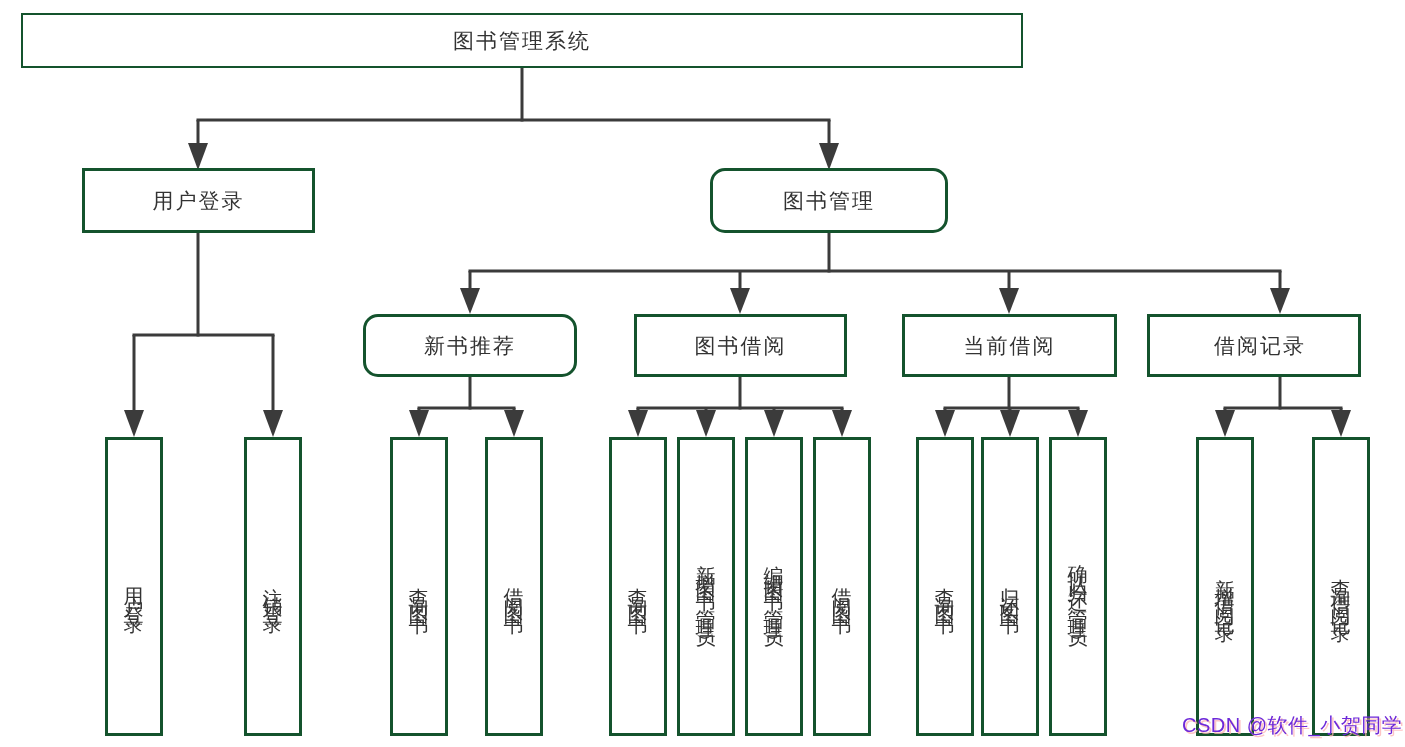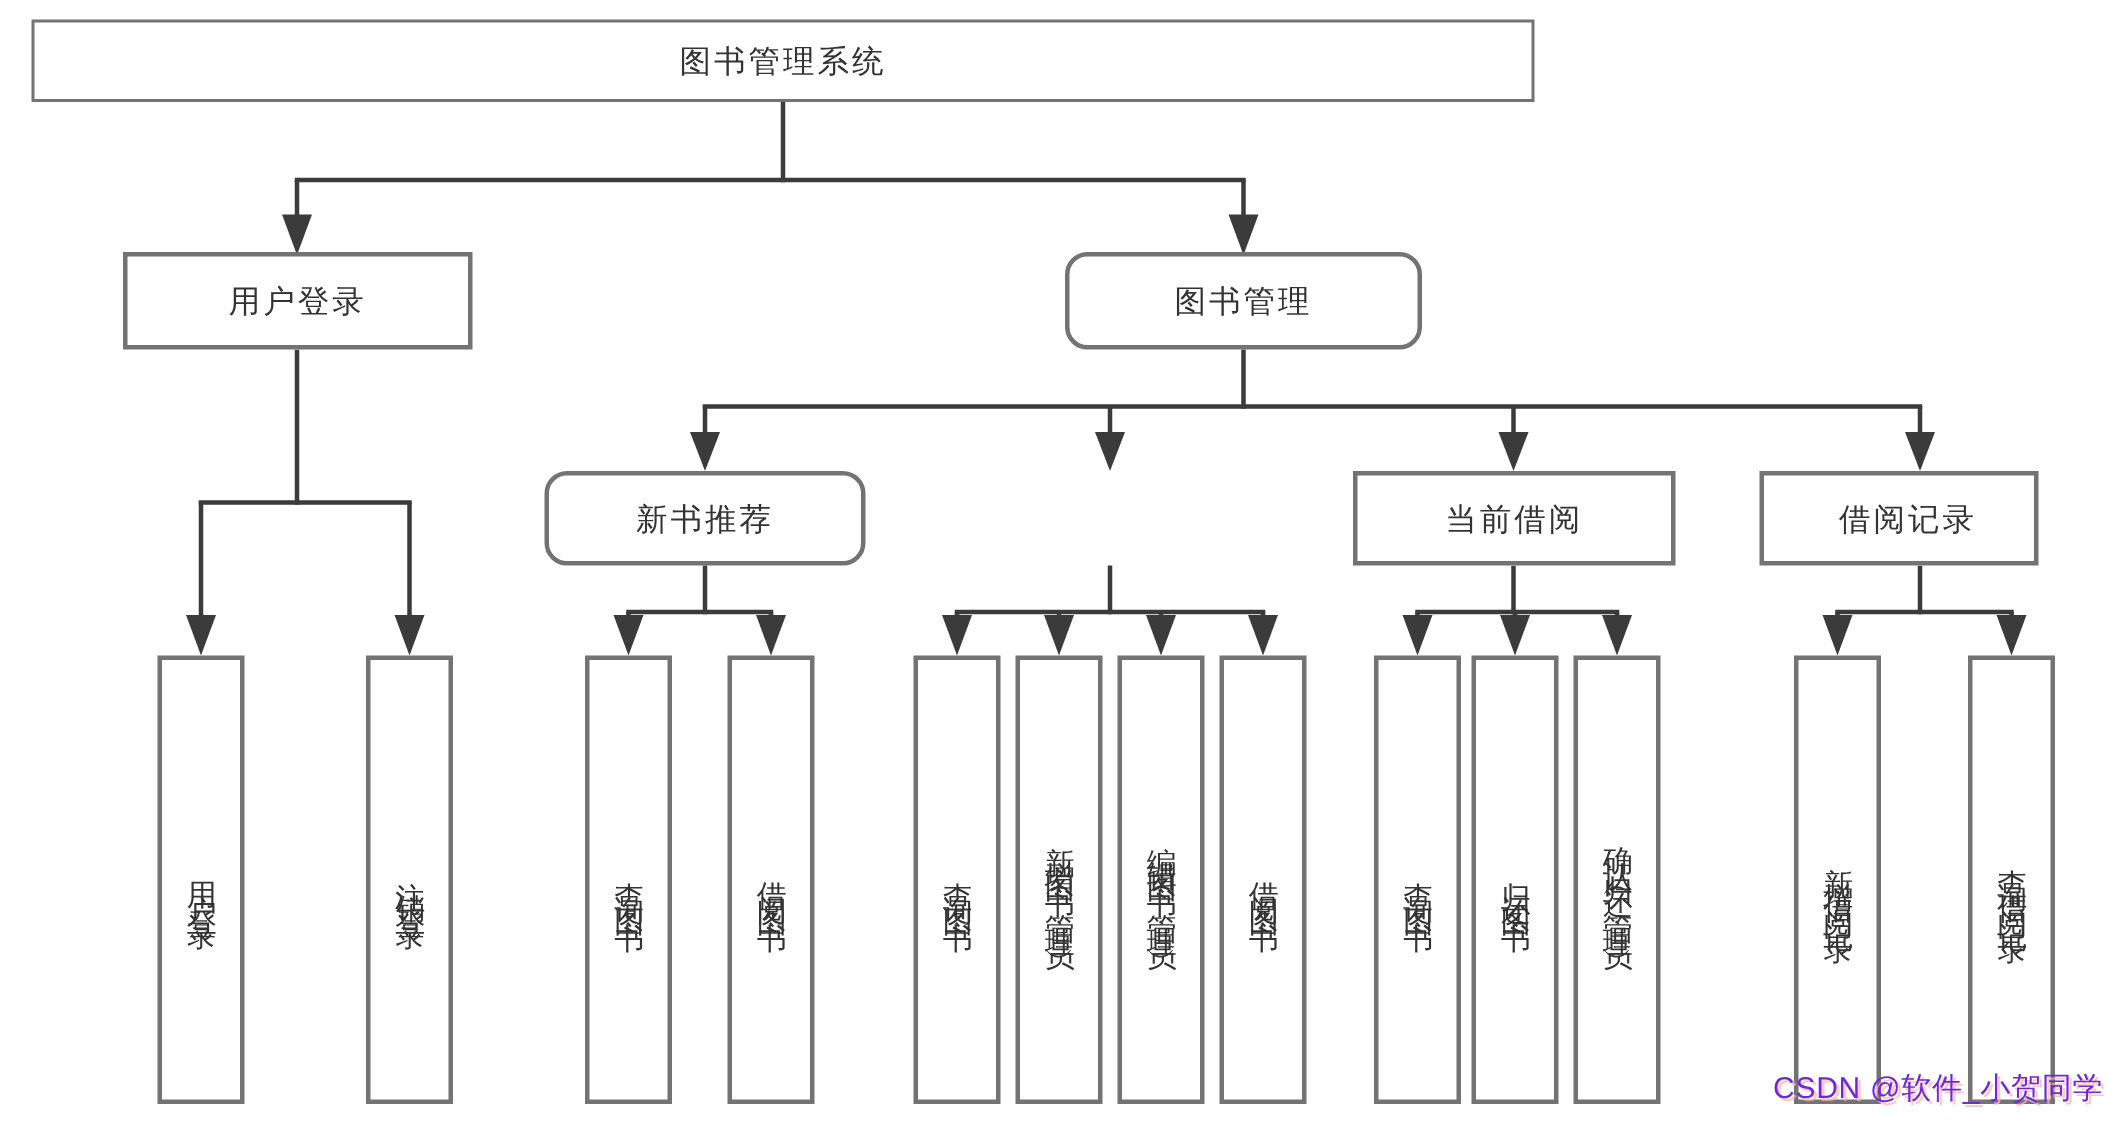--- a/index.html
+++ b/index.html
@@ -21,21 +21,21 @@
     top: 0;
     width: 1405px;
     height: 747px;
     z-index: 1;
     pointer-events: none;
   }
   .node {
     position: absolute;
     box-sizing: border-box;
     background: #ffffff;
-    border: 3px solid #737373;
+    border: 3px solid #14532d;
     display: flex;
     align-items: center;
     justify-content: center;
     color: #333333;
     z-index: 2;
   }
   .node.root-node {
     border-width: 2px;
     font-size: 21px;
     letter-spacing: 2px;
@@ -155,24 +155,27 @@
   <div class="node branch-node" style="left:82px; top:168px; width:233px; height:65px;">
     <span class="label">用户登录</span>
   </div>
   <div class="node branch-node" style="left:710px; top:168px; width:238px; height:65px;border-radius:15px;">
     <span class="label">图书管理</span>
   </div>
 
   <div class="node branch-node" style="left:363px; top:314px; width:214px; height:63px;border-radius:15px;">
     <span class="label">新书推荐</span>
   </div>
+  <div class="node branch-node" style="left:634px; top:314px; width:213px; height:63px;">
+    <span class="label">图书借阅</span>
+  </div>
   <div class="node branch-node" style="left:902px; top:314px; width:215px; height:63px;">
     <span class="label">当前借阅</span>
   </div>
-  <div class="node branch-node" style="left:1173px; top:314px; width:186px; height:63px;padding-left:12px;">
+  <div class="node branch-node" style="left:1147px; top:314px; width:214px; height:63px;padding-left:12px;">
     <span class="label">借阅记录</span>
   </div>
 
   <div class="node leaf-node" style="left:105px; top:437px; width:58px; height:299px;">
     <span class="label">用户登录</span>
   </div>
   <div class="node leaf-node" style="left:244px; top:437px; width:58px; height:299px;">
     <span class="label">注销登录</span>
   </div>
   <div class="node leaf-node" style="left:390px; top:437px; width:58px; height:299px;">

